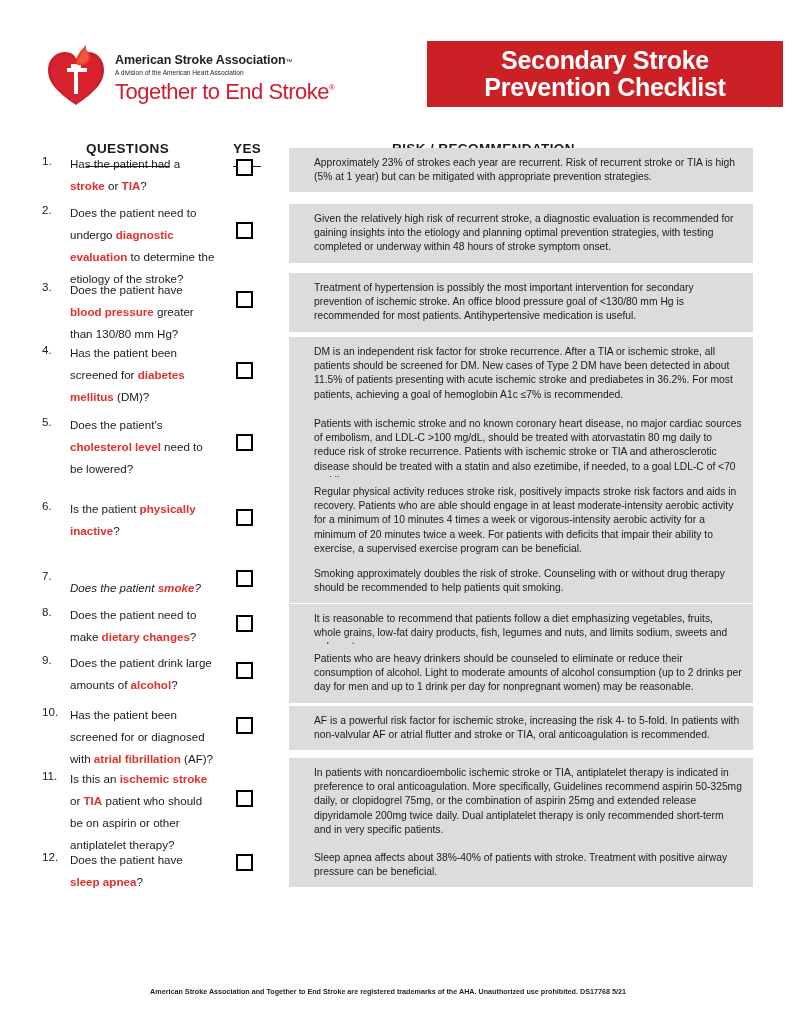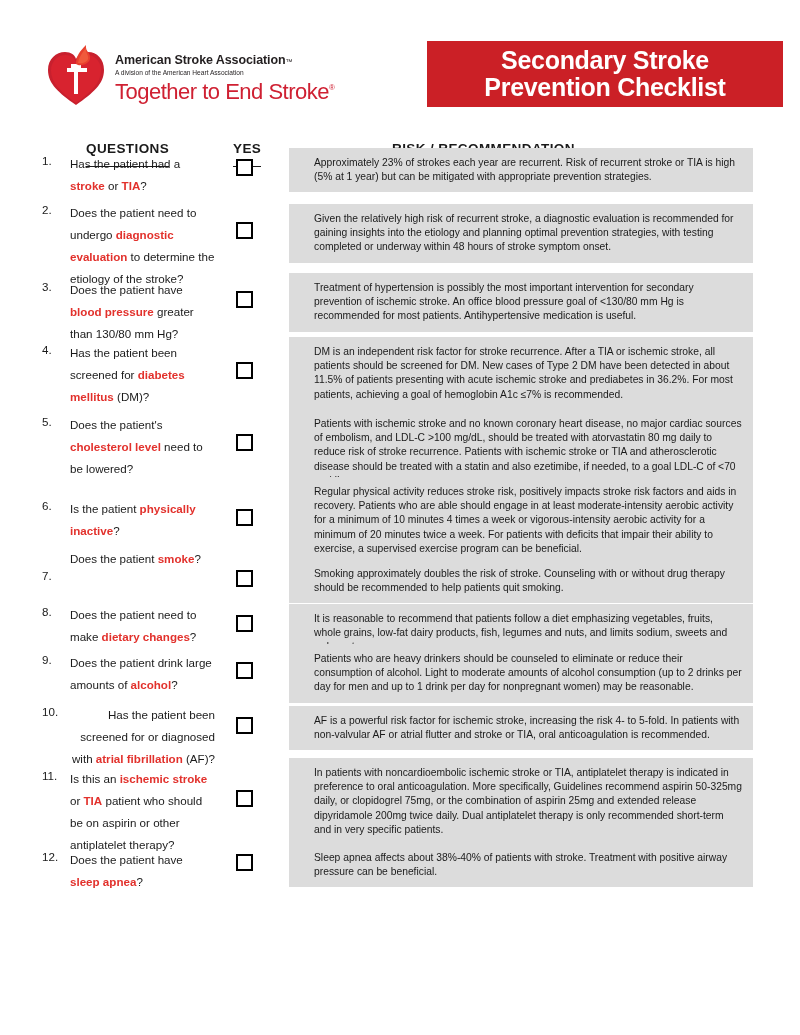--- a/index.html
+++ b/index.html
@@ -253,21 +253,21 @@
       <div class="row">
         <div class="q-num" style="top: 320px;">6.</div>
         <div class="q-text" style="top: 320px;">Is the patient <span class="red">physically inactive</span>?</div>
         <div class="cb-cell" style="top: 331px;">
           <div class="checkbox" role="checkbox" aria-checked="false"></div>
         </div>
         <div class="rec-box" style="top: 299px; min-height: 82px;">Regular physical activity reduces stroke risk, positively impacts stroke risk factors and aids in recovery. Patients who are able should engage in at least moderate-intensity aerobic activity for a minimum of 10 minutes 4 times a week or vigorous-intensity aerobic activity for a minimum of 20 minutes twice a week. For patients with deficits that impair their ability to exercise, a supervised exercise program can be beneficial.</div>
       </div>
       <div class="row">
         <div class="q-num" style="top: 390px;">7.</div>
-        <div class="q-text" style="top: 370px;">Does the patient <span class="red">smoke</span>?</div>
+        <div class="q-text" style="top: 399px; font-style: italic;">Does the patient <span class="red">smoke</span>?</div>
         <div class="cb-cell" style="top: 392px;">
           <div class="checkbox" role="checkbox" aria-checked="false"></div>
         </div>
         <div class="rec-box" style="top: 381px; min-height: 40px;">Smoking approximately doubles the risk of stroke. Counseling with or without drug therapy should be recommended to help patients quit smoking.</div>
       </div>
       <div class="row">
         <div class="q-num" style="top: 426px;">8.</div>
         <div class="q-text" style="top: 426px;">Does the patient need to make <span class="red">dietary changes</span>?</div>
         <div class="cb-cell" style="top: 437px;">
           <div class="checkbox" role="checkbox" aria-checked="false"></div>
@@ -277,21 +277,21 @@
       <div class="row">
         <div class="q-num" style="top: 474px;">9.</div>
         <div class="q-text" style="top: 474px;">Does the patient drink large amounts of <span class="red">alcohol</span>?</div>
         <div class="cb-cell" style="top: 484px;">
           <div class="checkbox" role="checkbox" aria-checked="false"></div>
         </div>
         <div class="rec-box" style="top: 466px; min-height: 54px;">Patients who are heavy drinkers should be counseled to eliminate or reduce their consumption of alcohol. Light to moderate amounts of alcohol consumption (up to 2 drinks per day for men and up to 1 drink per day for nonpregnant women) may be reasonable.</div>
       </div>
       <div class="row">
         <div class="q-num" style="top: 526px;">10.</div>
-        <div class="q-text" style="top: 526px; text-align: right;">Has the patient been screened for or diagnosed with <span class="red">atrial fibrillation</span> (AF)?</div>
+        <div class="q-text" style="top: 526px;">Has the patient been screened for or diagnosed with <span class="red">atrial fibrillation</span> (AF)?</div>
         <div class="cb-cell" style="top: 539px;">
           <div class="checkbox" role="checkbox" aria-checked="false"></div>
         </div>
         <div class="rec-box" style="top: 528px; min-height: 40px;">AF is a powerful risk factor for ischemic stroke, increasing the risk 4- to 5-fold. In patients with non-valvular AF or atrial flutter and stroke or TIA, oral anticoagulation is recommended.</div>
       </div>
       <div class="row">
         <div class="q-num" style="top: 590px;">11.</div>
         <div class="q-text" style="top: 590px;">Is this an <span class="red">ischemic stroke</span> or <span class="red">TIA</span> patient who should be on aspirin or other antiplatelet therapy?</div>
         <div class="cb-cell" style="top: 612px;">
           <div class="checkbox" role="checkbox" aria-checked="false"></div>
@@ -302,15 +302,16 @@
         <div class="q-num" style="top: 671px;">12.</div>
         <div class="q-text" style="top: 671px;">Does the patient have <span class="red">sleep apnea</span>?</div>
         <div class="cb-cell" style="top: 676px;">
           <div class="checkbox" role="checkbox" aria-checked="false"></div>
         </div>
         <div class="rec-box" style="top: 665px; min-height: 40px;">Sleep apnea affects about 38%-40% of patients with stroke. Treatment with positive airway pressure can be beneficial.</div>
       </div>
     </div>
 
   <div id="footer">
+    <div class="foot-line">American Stroke Association and Together to End Stroke are registered trademarks of the AHA. Unauthorized use prohibited. DS17768  5/21</div>
   </div>
 
 </div>
 
 </body></html>

